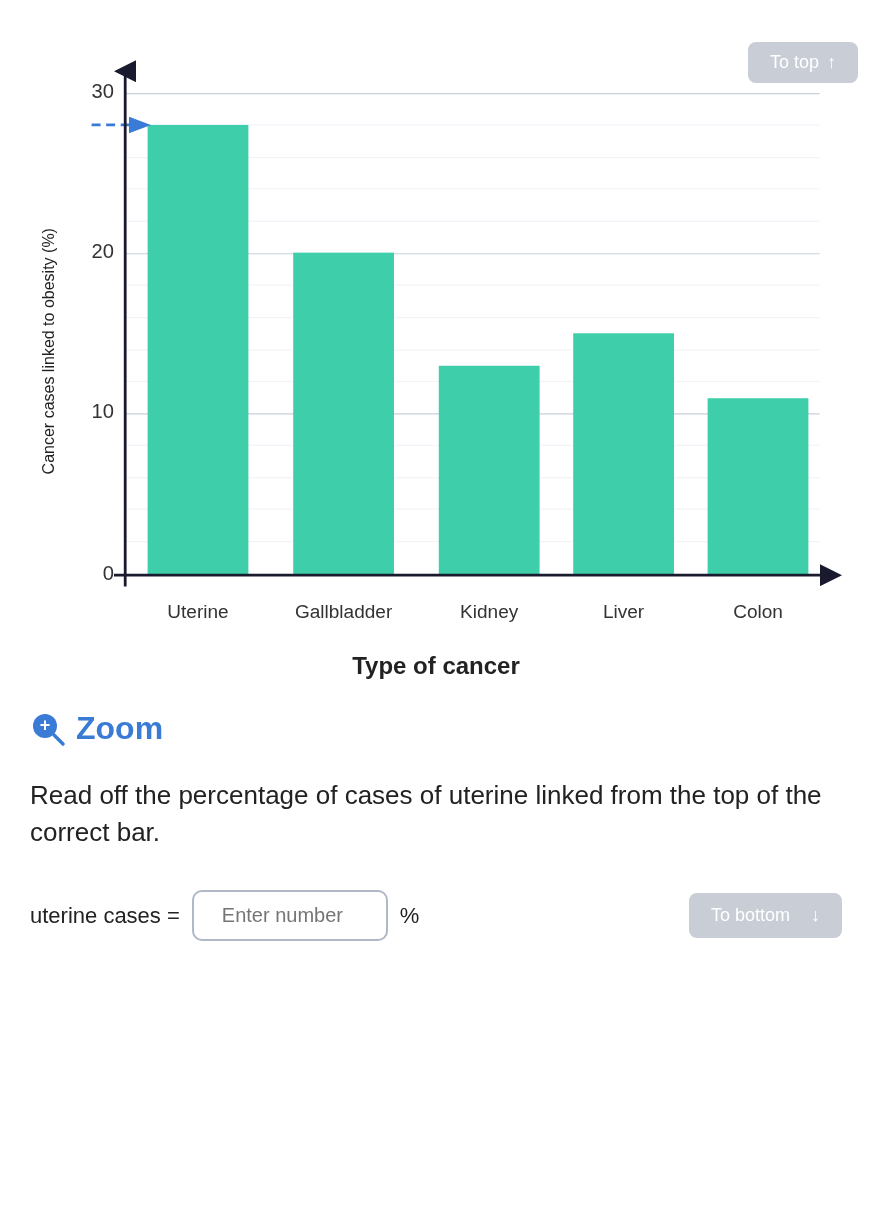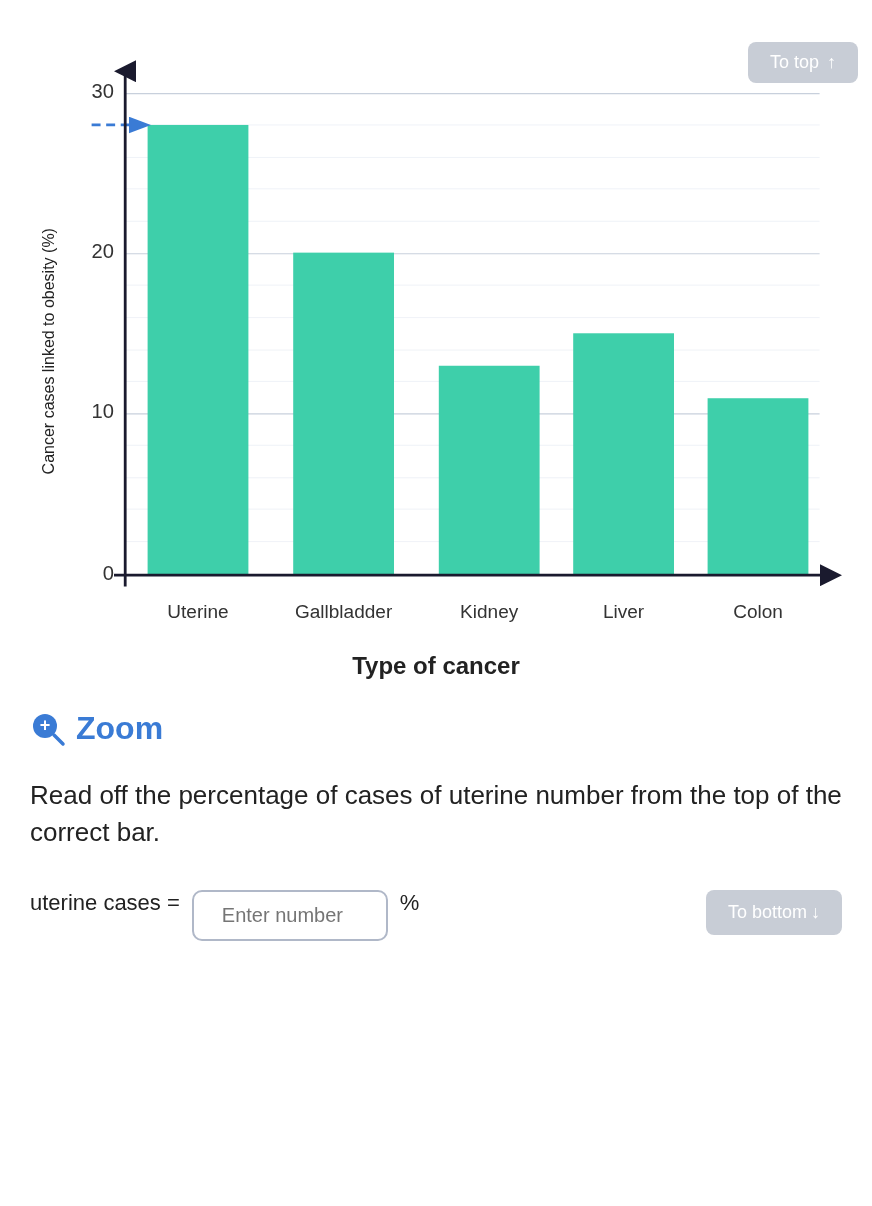--- a/index.html
+++ b/index.html
@@ -97,21 +97,21 @@
       margin: 30px 30px 0 30px;
       font-size: 26px;
       color: #222;
       line-height: 1.4;
     }
 
     
     .input-row {
       margin: 40px 30px 0 30px;
       display: flex;
-      align-items: flex-start;
+      align-items: center;
       gap: 12px;
     }
 
     .input-label {
       font-size: 22px;
       color: #222;
       white-space: nowrap;
     }
 
     .number-input {
@@ -135,21 +135,21 @@
       background: #c8cdd6;
       color: #ffffff;
       border: none;
       border-radius: 8px;
       padding: 12px 22px;
       font-size: 18px;
       font-weight: 500;
       cursor: pointer;
       display: flex;
       align-items: center;
-      gap: 4px;
+      gap: 21px;
     }
   </style>
 </head>
 <body>
 
 <button class="to-top-btn">
   <span>To top</span>
   <span>↑</span>
 </button>
 
@@ -227,21 +227,21 @@
 <div class="zoom-section">
   <svg class="zoom-icon" viewBox="0 0 36 36" xmlns="http://www.w3.org/2000/svg">
     <circle cx="15" cy="15" r="12" fill="#3a7bd5"></circle>
     <text x="15" y="20" text-anchor="middle" font-size="18" fill="white" font-weight="bold">+</text>
     <line x1="24" y1="24" x2="33" y2="33" stroke="#3a7bd5" stroke-width="3.5" stroke-linecap="round"></line>
     <circle cx="15" cy="15" r="10" fill="none" stroke="#3a7bd5" stroke-width="0"></circle>
   </svg>
   <span class="zoom-label">Zoom</span>
 </div>
 
-<p class="instruction-text">Read off the percentage of cases of uterine number from the top of the correct bar.</p>
+<p class="instruction-text">Read off the percentage of cases of uterine linked from the top of the correct bar.</p>
 
 <div class="input-row">
   <span class="input-label">uterine cases =</span>
   <input class="number-input" type="text" placeholder="Enter number" style="">
   <span class="percent-sign">%</span>
   <button class="to-bottom-btn">
     <span>To bottom</span>
     <span>↓</span>
   </button>
 </div>

